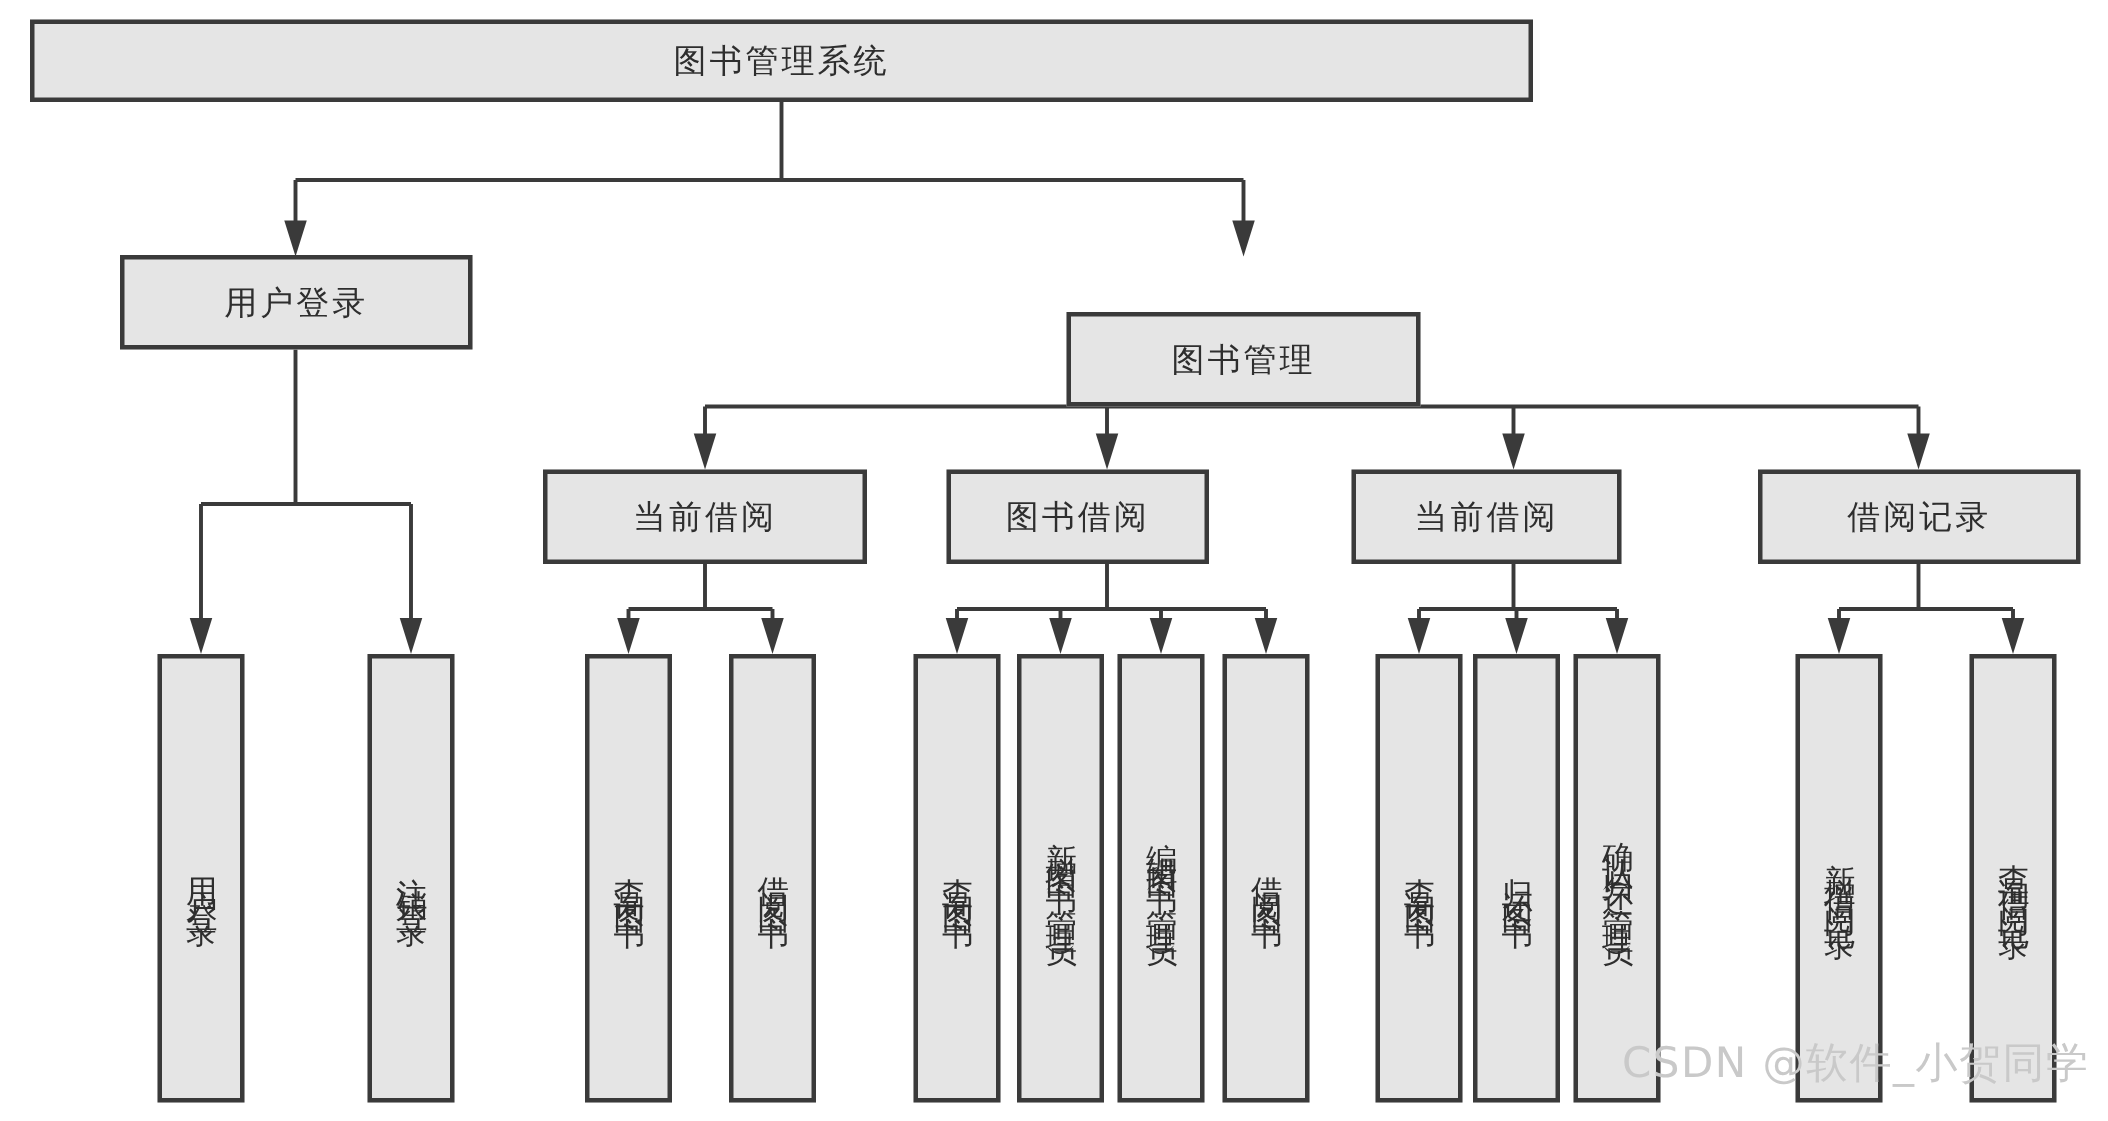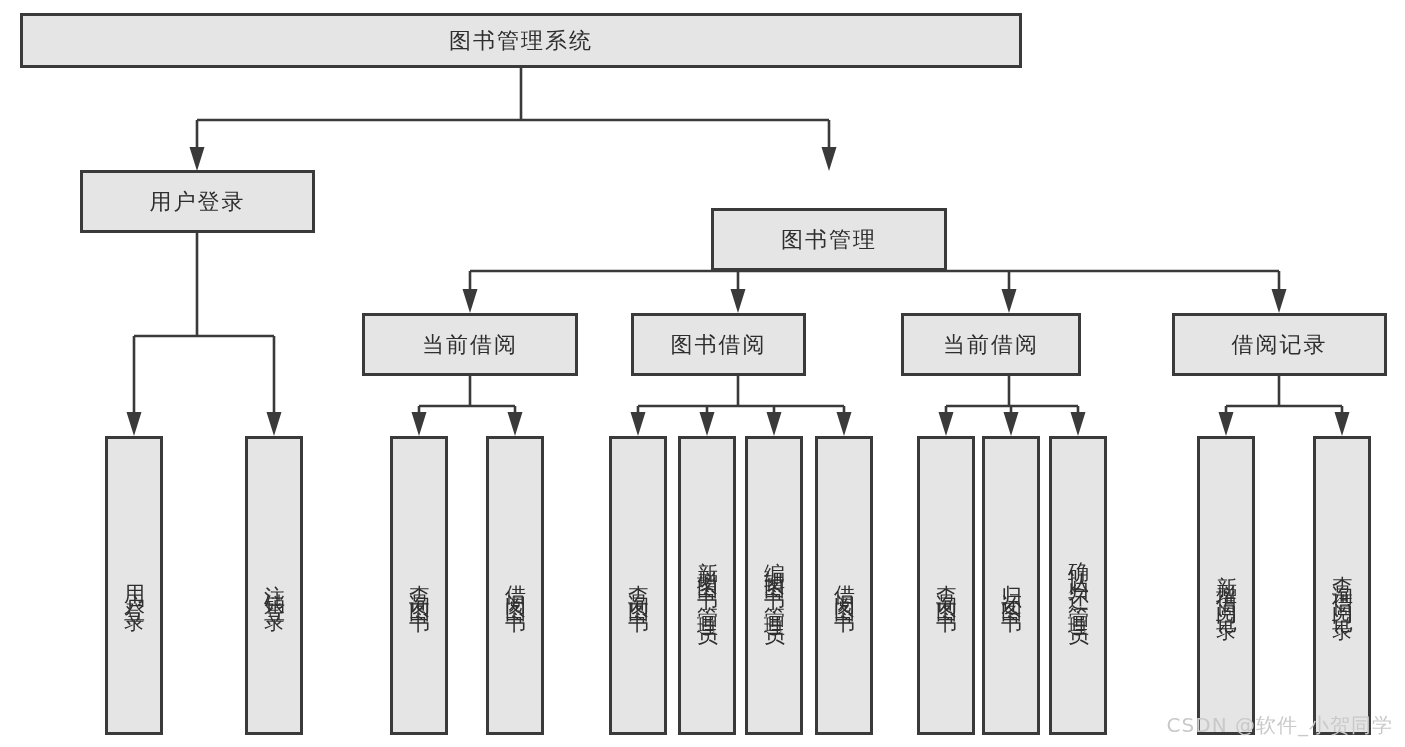--- a/index.html
+++ b/index.html
@@ -15,22 +15,22 @@
     position:absolute; box-sizing:border-box; background:#e5e5e5;
     border:3px solid var(--line,#3a3a3a);
     display:flex; align-items:center; justify-content:center;
   }
   .node.h .label { font-size:22px; letter-spacing:2px; white-space:nowrap; }
   .node.v .label {
     writing-mode:vertical-rl; text-orientation:mixed;
     font-size:21px; letter-spacing:9px; line-height:1;
   }
   .watermark {
-    position:absolute; right:12px; bottom:8px; z-index:5;
-    font-size:20px; letter-spacing:1px; color:var(--watermark,#c9c9c9);
+    position:absolute; right:12px; bottom:19px; z-index:5;
+    font-size:28px; letter-spacing:1px; color:var(--watermark,#c9c9c9);
     white-space:nowrap;
   }
 </style>
 </head>
 <body>
 
 <div class="stage">
 
   <svg class="edges" viewBox="0 0 1405 747">
     <g>

